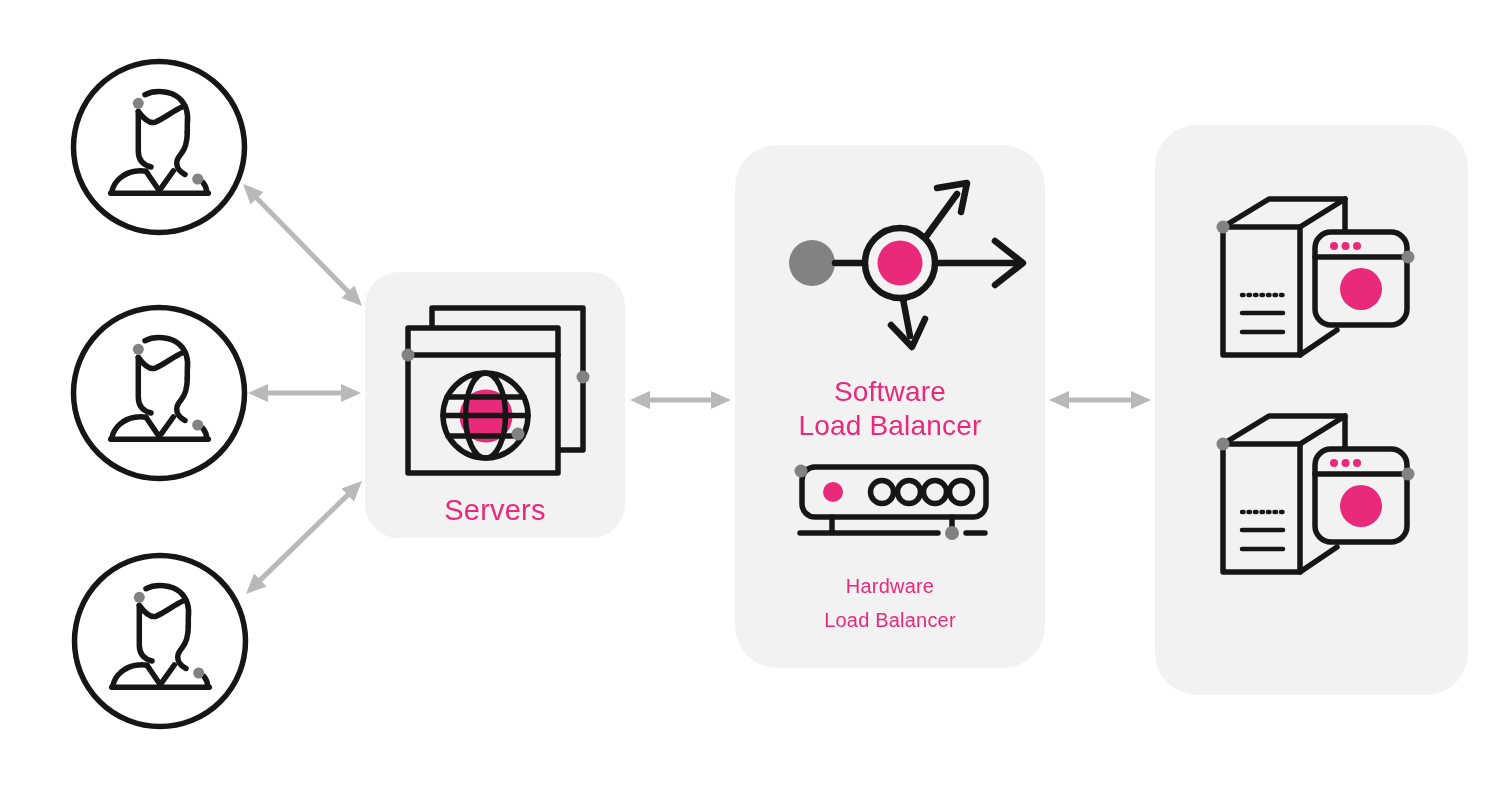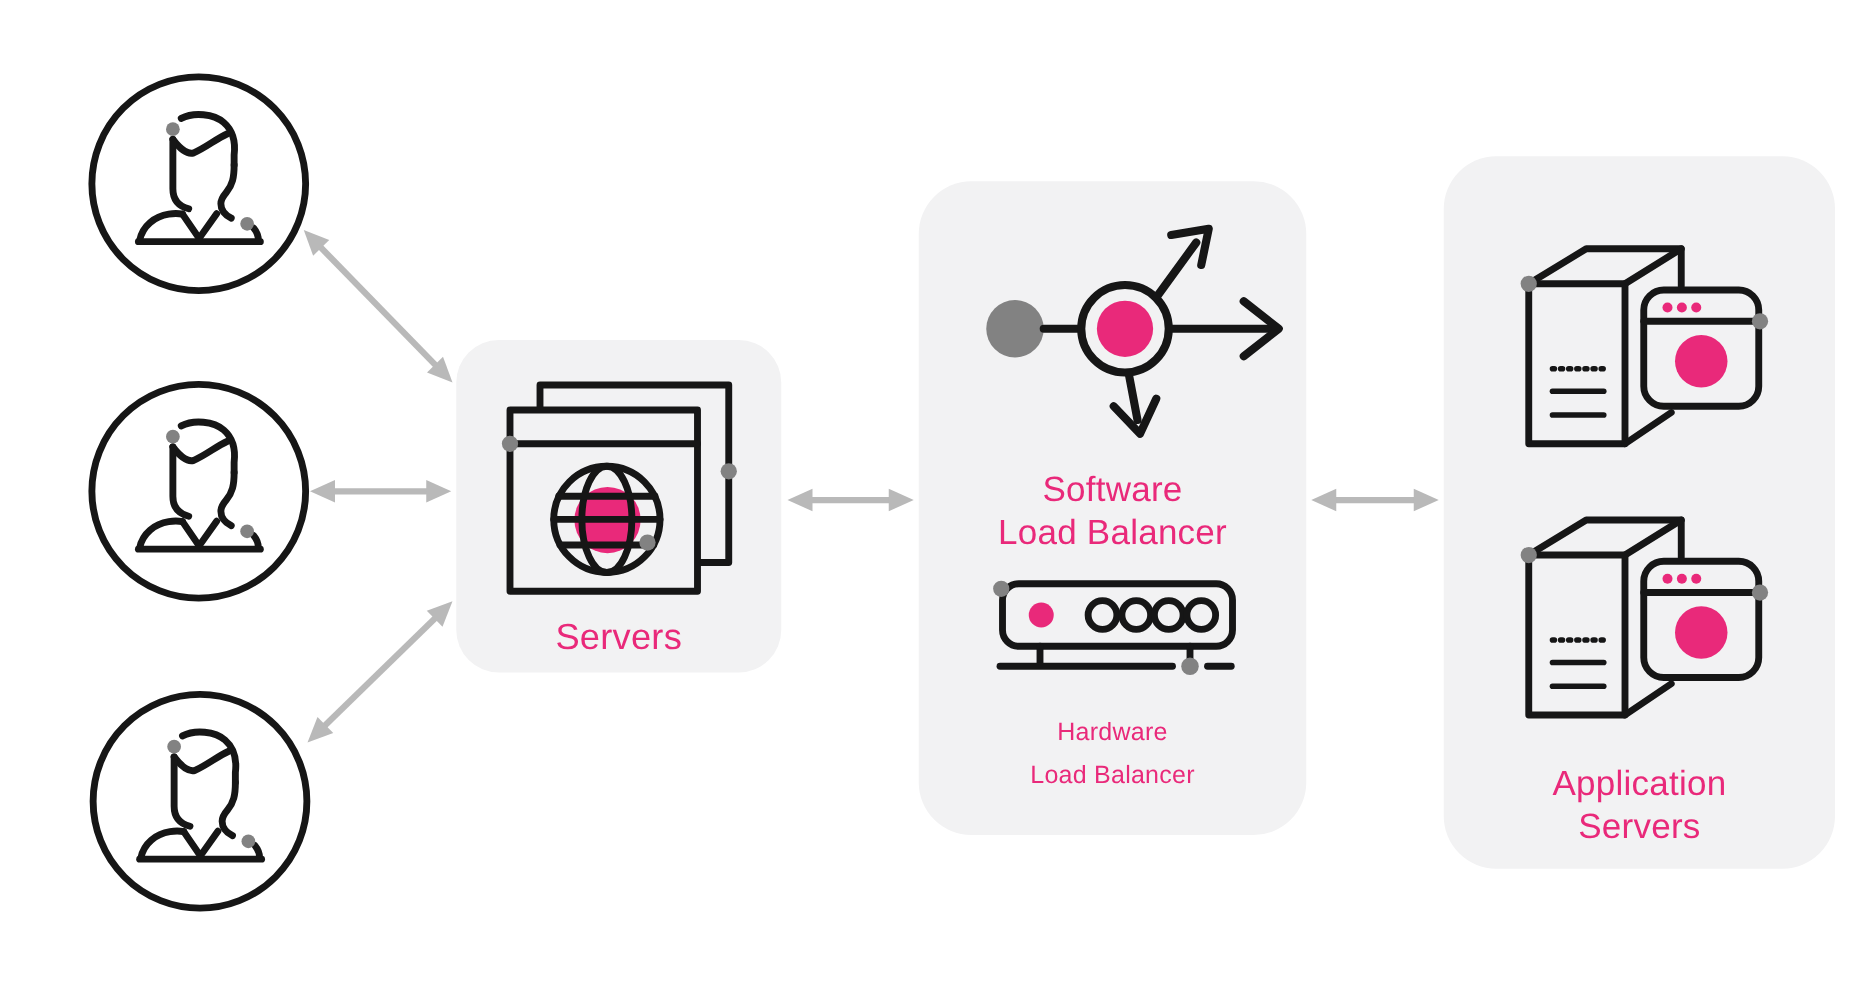--- a/index.html
+++ b/index.html
@@ -162,15 +162,13 @@
 
     <use href="#server-icon"></use>
     <use href="#server-icon" transform="translate(0,217)"></use>
   </svg>
 
   <div class="node-label" id="label-internet">Servers</div>
   <div class="node-label" id="label-slb">Software
 Load Balancer</div>
   <div class="node-label" id="label-hlb">Hardware
 Load Balancer</div>
-  <div class="node-label" id="label-app">Application
-Servers</div>
 </div>
 
 </body></html>

